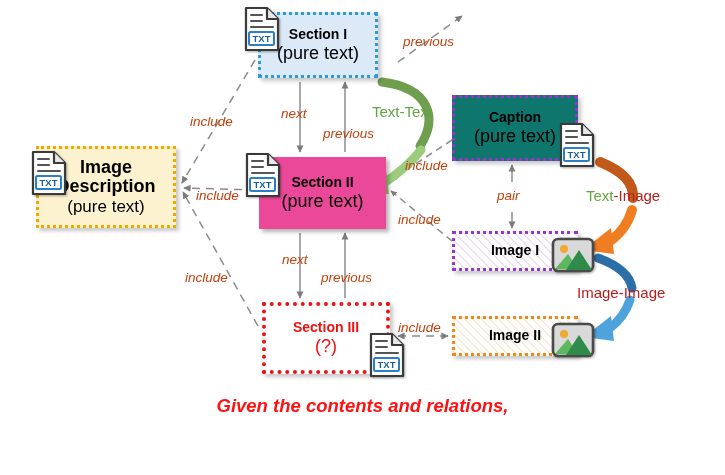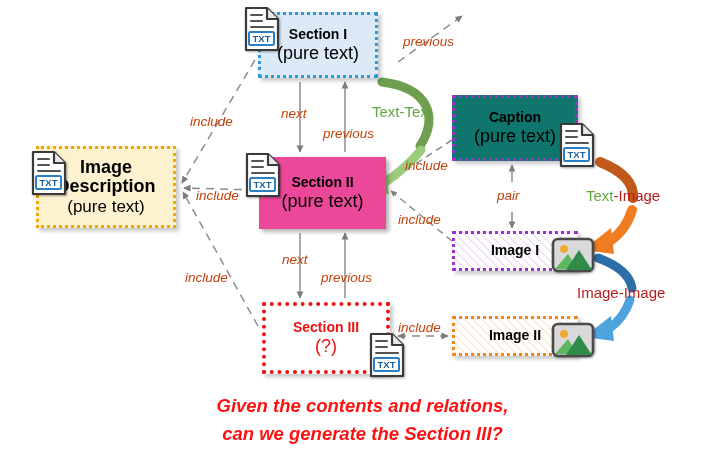--- a/index.html
+++ b/index.html
@@ -335,16 +335,15 @@
   </div>
   <div class="rlabel" style="left:586px; top:187px;">
     <span class="g">Text</span><span class="b">-Image</span>
   </div>
   <div class="rlabel" style="left:577px; top:284px;">
     <span class="b">Image</span><span class="b">-Image</span>
   </div>
 
   <div id="question">
     <span>Given the contents and relations,</span>
-    <span>can we generate the Section III?</span>
   </div>
 
 </div>
 
 </body></html>

